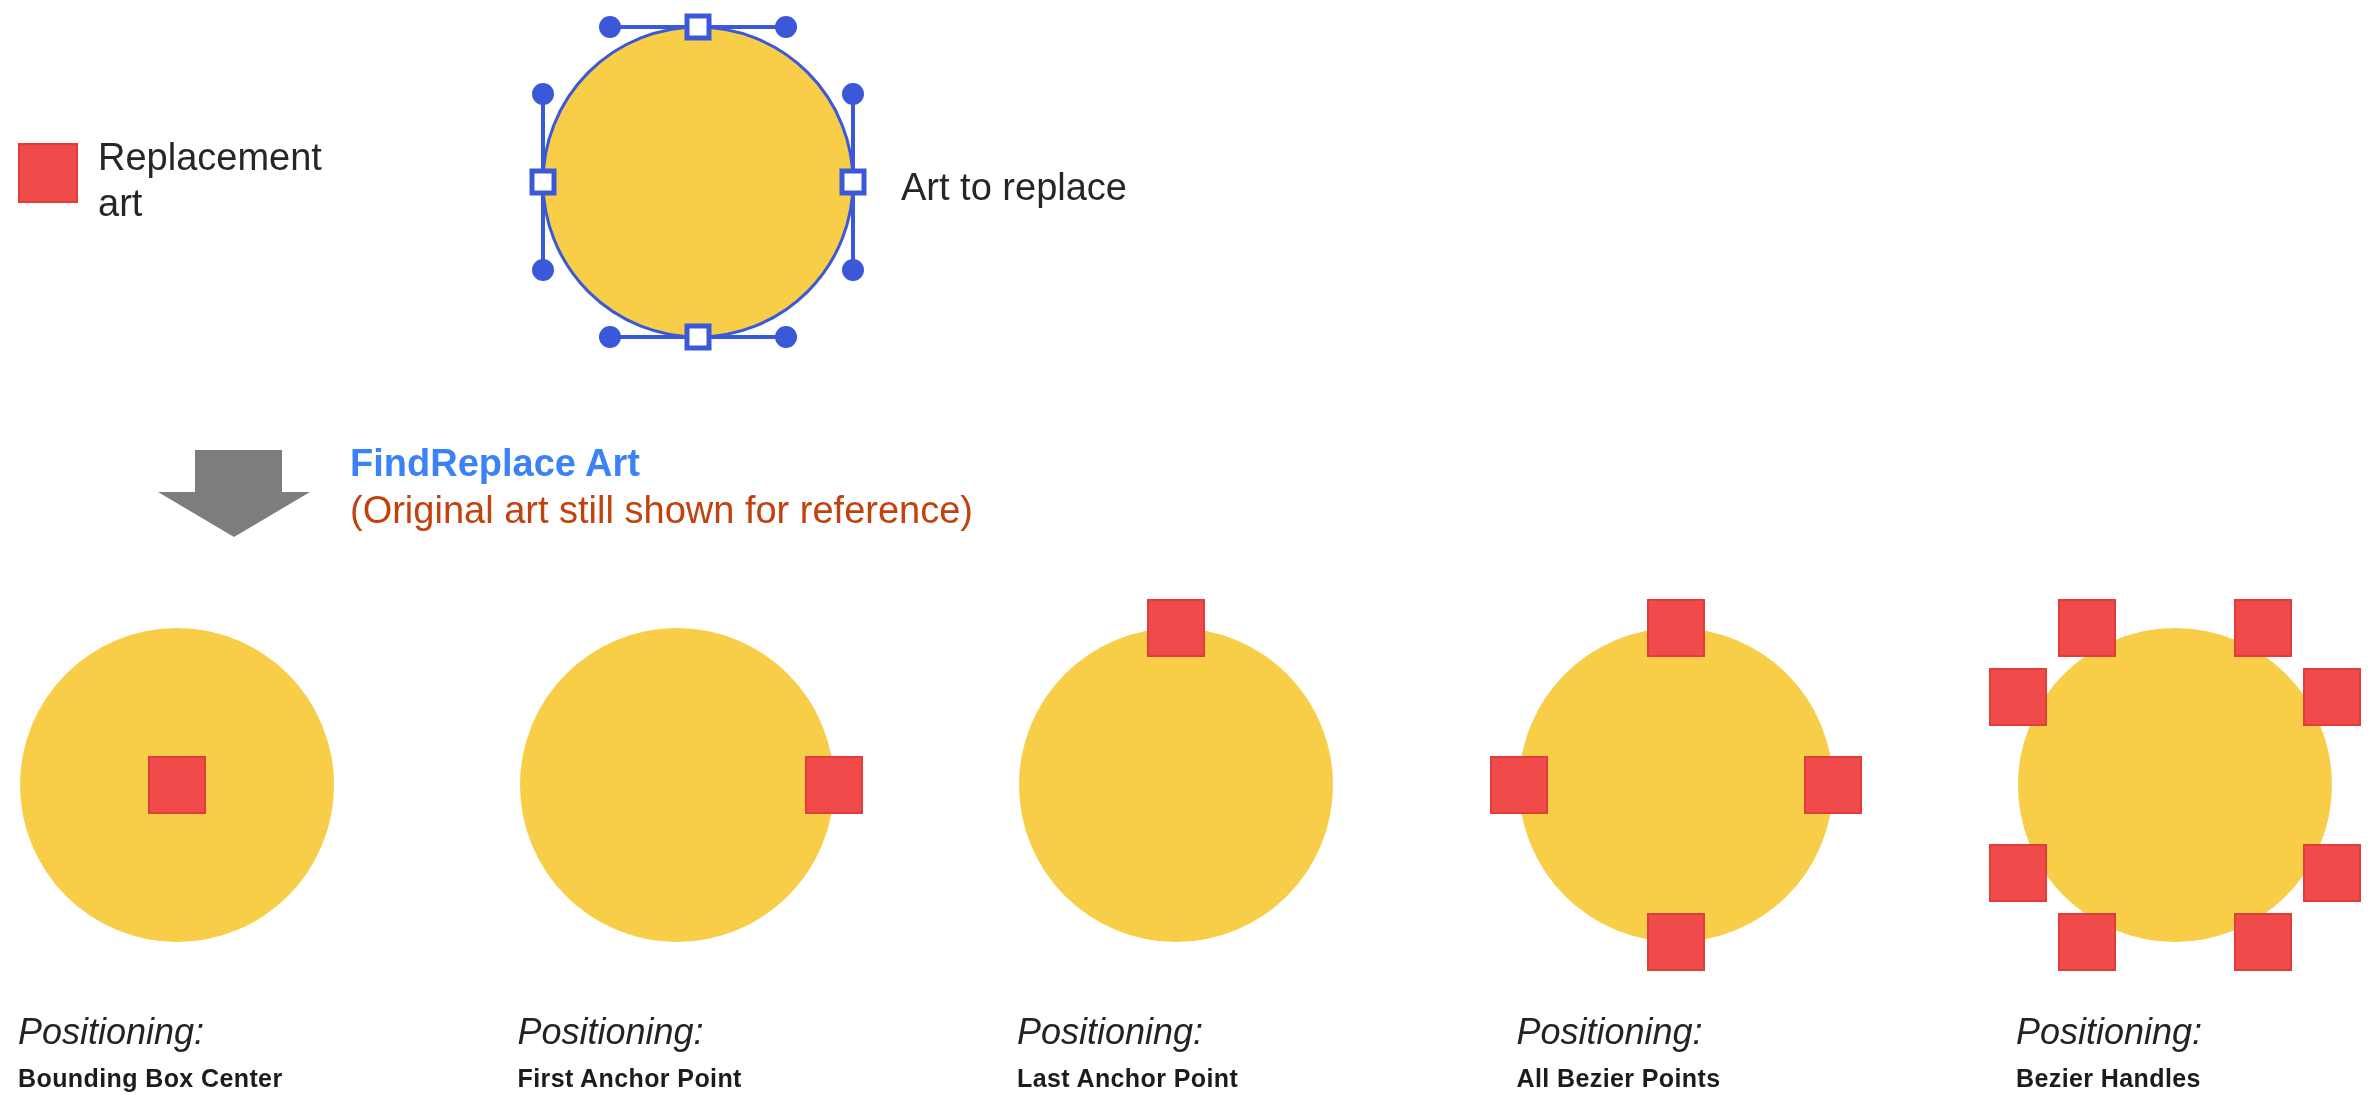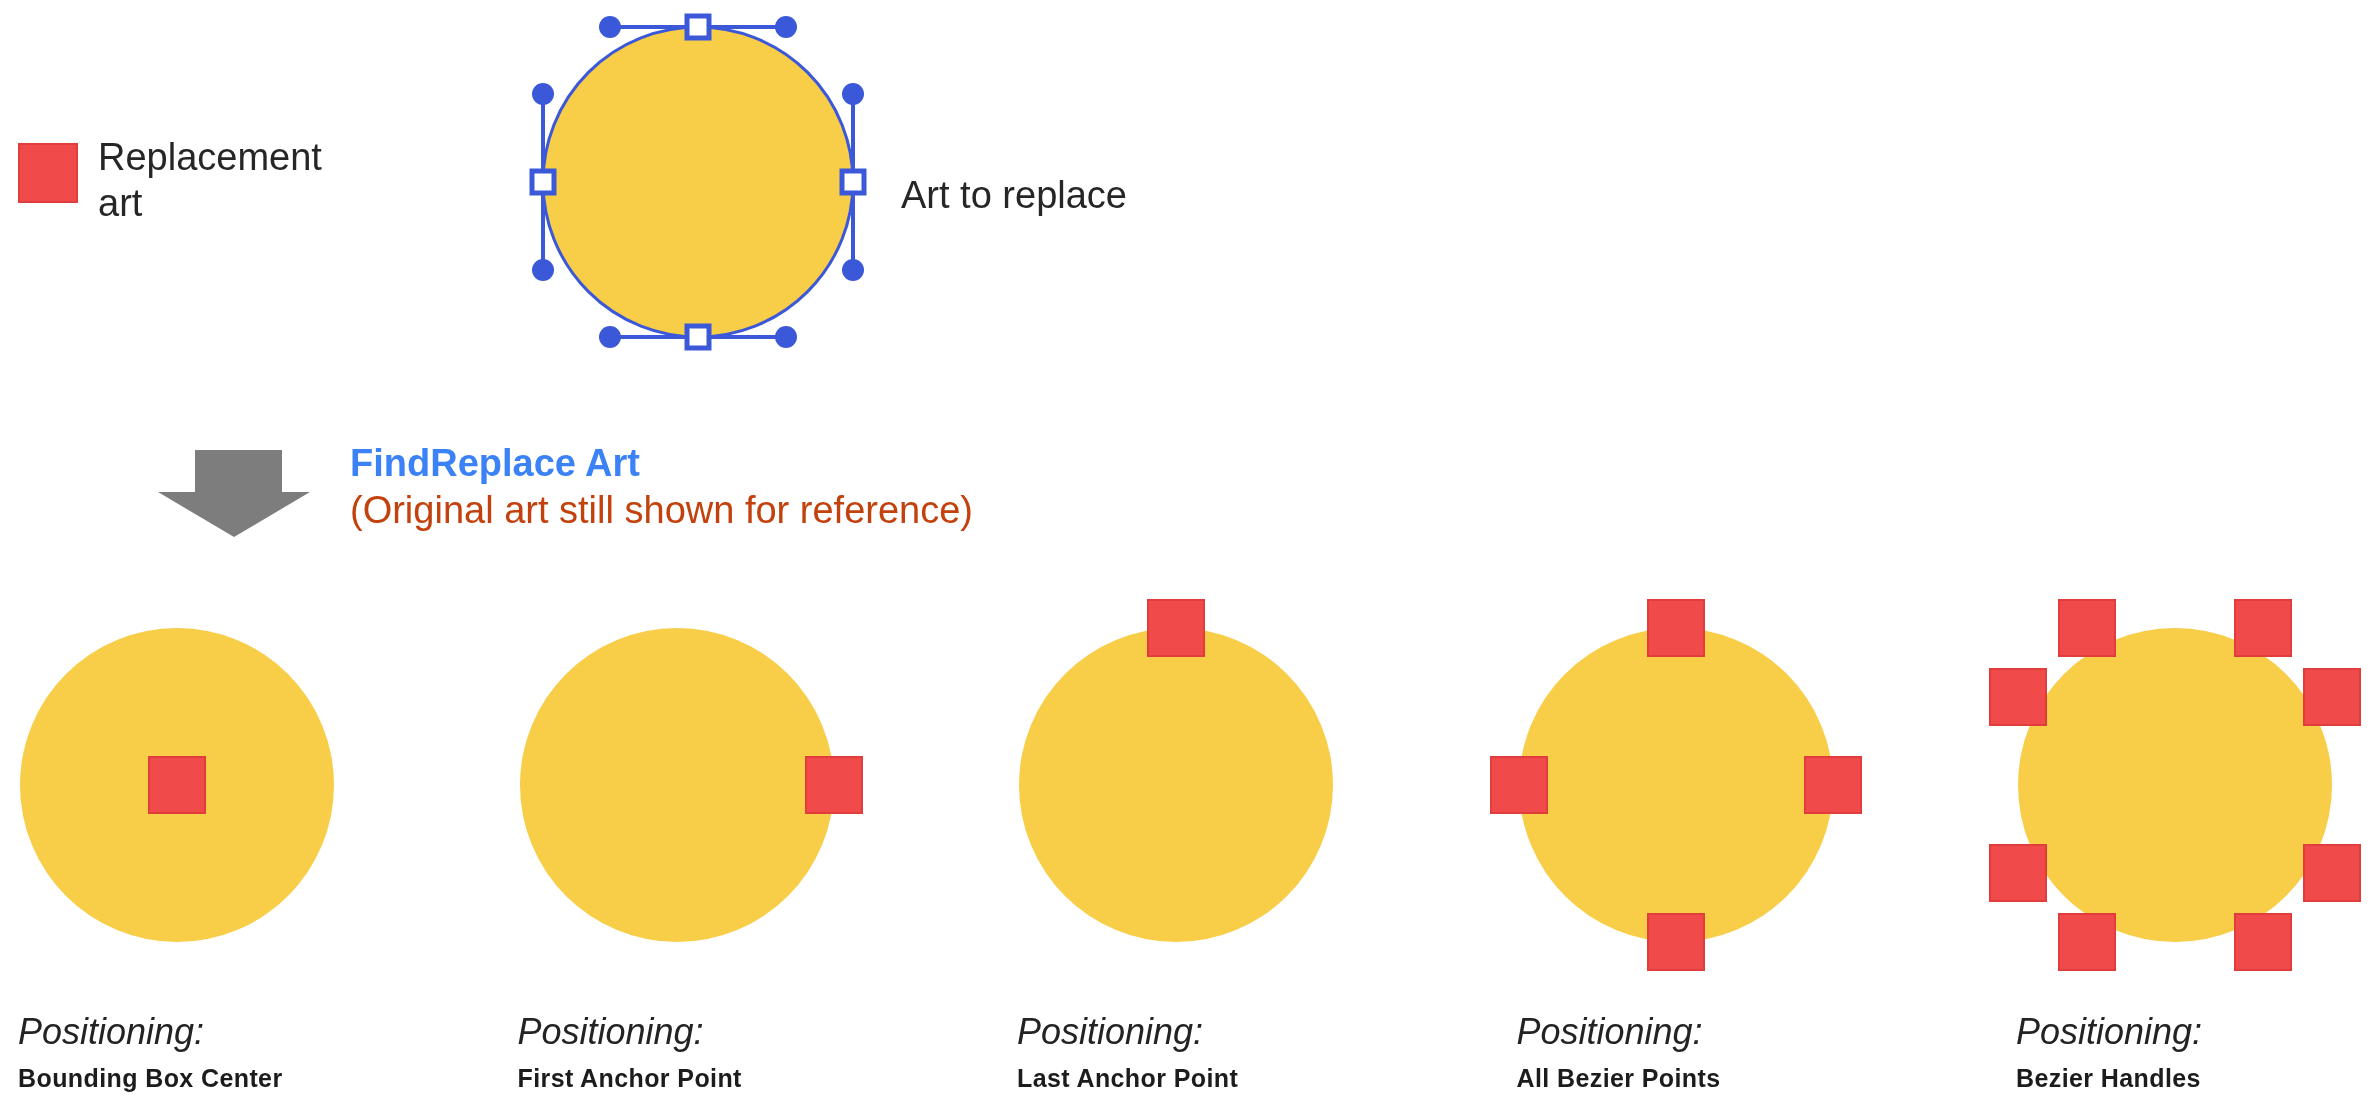--- a/index.html
+++ b/index.html
@@ -28,21 +28,21 @@
   }
 
   
   .selection { position: absolute; left: 523px; top: 7px; width: 350px; height: 350px; }
   .sel-circle { fill: var(--yellow); stroke: var(--blue); stroke-width: 3px; }
   .sel-lines line { stroke: var(--blue); stroke-width: 4px; }
   .sel-dots circle { fill: var(--blue); }
   .sel-anchors rect { fill: #ffffff; stroke: var(--blue); stroke-width: 5px; }
 
   .art-label {
-    position: absolute; left: 901px; top: 172px;
+    position: absolute; left: 901px; top: 164px;
     font-size: 38px; line-height: 46px; white-space: nowrap;
     color: var(--text);
   }
 
   
   .arrow { position: absolute; left: 158px; top: 450px; width: 152px; height: 87px; }
   .arrow-stem { position: absolute; left: 37px; top: 0; width: 87px; height: 43px; background: var(--gray); }
   .arrow-head {
     position: absolute; left: 0; top: 42px; width: 0; height: 0;
     border-left: 76px solid transparent;

